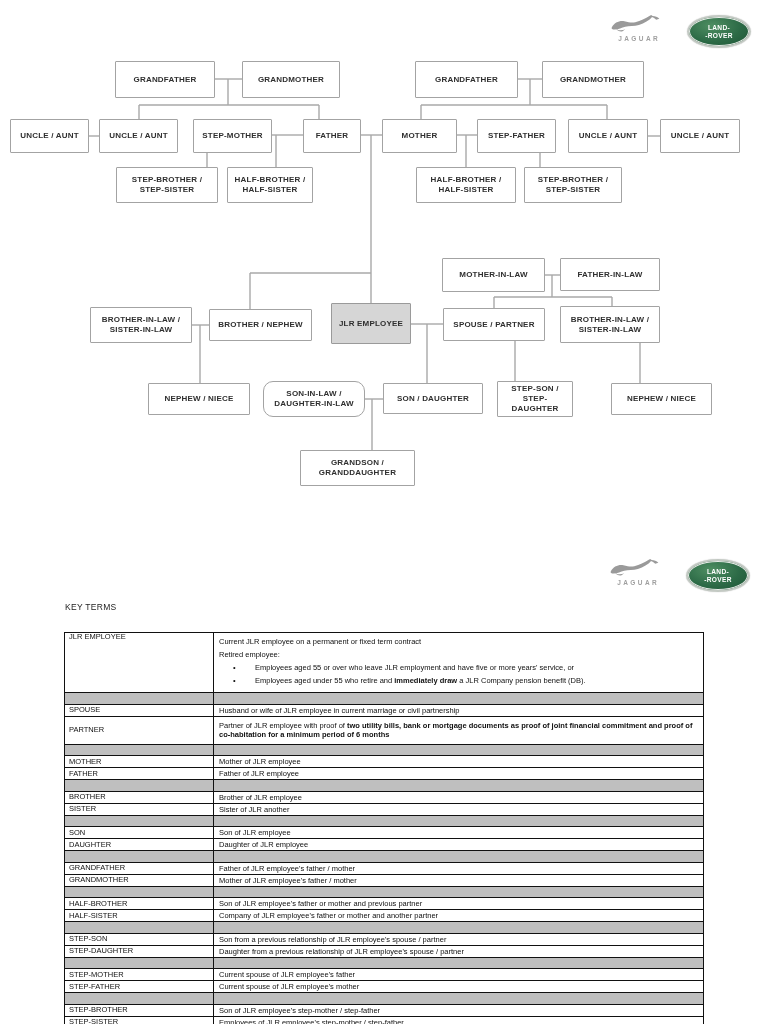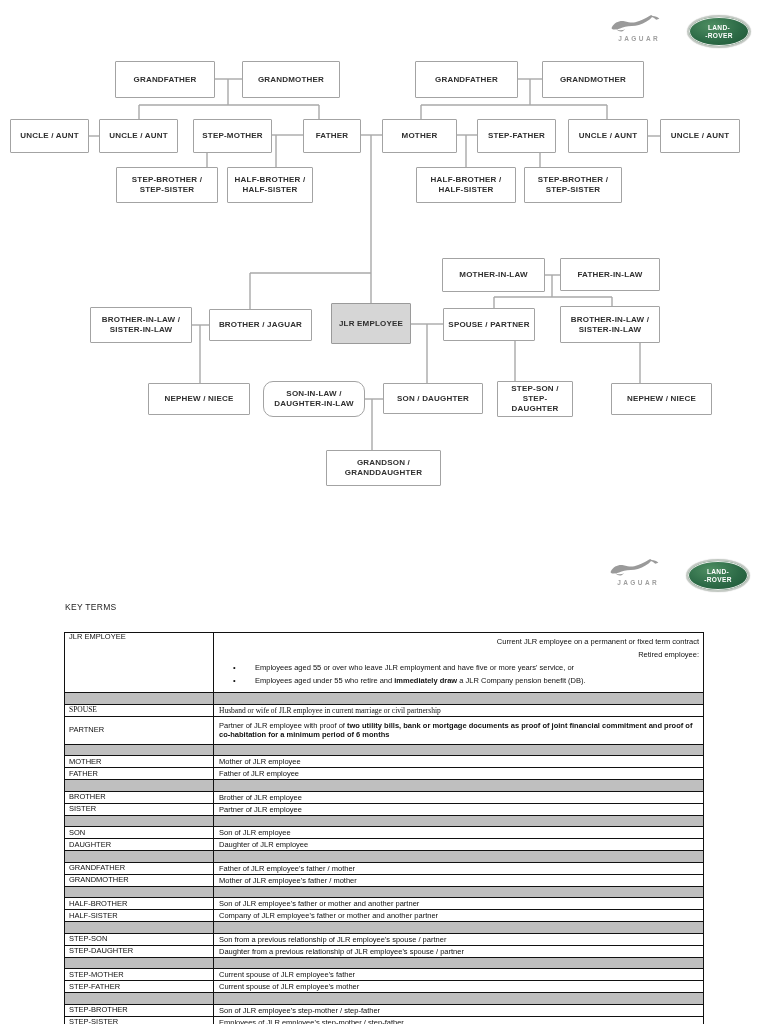--- a/index.html
+++ b/index.html
@@ -31,21 +31,21 @@
   #key-terms-heading { position:absolute; left:65px; top:602px; font-size:8.5px; color:#1c1c1c; letter-spacing:.3px; }
   #key-terms-table { position:absolute; left:64px; top:632px; width:639px;
                      border-collapse:collapse; table-layout:fixed; }
   #key-terms-table td { border:1px solid #111; font-size:7.5px; color:#101010; overflow:hidden; }
   #key-terms-table { border:1.5px solid #000; }
   td.term { width:149px; padding:0 2px 0 4px; vertical-align:middle; line-height:8px; }
   td.def  { width:490px; padding:1px 4px 1px 5px; vertical-align:middle; line-height:9px; }
   tr.spacer td { background:#bfbfbf; }
   tr.complex td { vertical-align:top; }
   tr.complex td.def { padding-top:2px; }
-  .line { line-height:13px;text-align:right; }
+  .line { line-height:13px; }
   .bullet-line { line-height:13px; padding-left:14px; }
   .bullet { display:inline-block; width:22px; }
   .b { font-weight:bold; }
 </style>
 </head>
 <body>
 
 <div id="page">
 
   <div class="logo-group" style="left:605px; top:14px;">
@@ -119,33 +119,33 @@
       <div class="tree-box" style="left: 227px; top: 167px; width: 86px; height: 36px;">HALF-BROTHER /
 HALF-SISTER</div>
       <div class="tree-box" style="left: 416px; top: 167px; width: 100px; height: 36px;">HALF-BROTHER /
 HALF-SISTER</div>
       <div class="tree-box" style="left: 524px; top: 167px; width: 98px; height: 36px;">STEP-BROTHER /
 STEP-SISTER</div>
       <div class="tree-box" style="left: 560px; top: 258px; width: 100px; height: 33px;">FATHER-IN-LAW</div>
       <div class="tree-box" style="left: 442px; top: 258px; width: 103px; height: 34px;">MOTHER-IN-LAW</div>
       <div class="tree-box" style="left: 90px; top: 307px; width: 102px; height: 36px;">BROTHER-IN-LAW /
 SISTER-IN-LAW</div>
-      <div class="tree-box" style="left: 209px; top: 309px; width: 103px; height: 32px;">BROTHER / JAGUAR</div>
+      <div class="tree-box" style="left: 209px; top: 309px; width: 103px; height: 32px;">BROTHER / NEPHEW</div>
       <div class="tree-box shaded" style="left: 331px; top: 303px; width: 80px; height: 41px;">JLR EMPLOYEE</div>
-      <div class="tree-box" style="left: 443px; top: 308px; width: 92px; height: 33px;">SPOUSE / PARTNER</div>
+      <div class="tree-box" style="left: 443px; top: 308px; width: 102px; height: 33px;">SPOUSE / PARTNER</div>
       <div class="tree-box" style="left: 560px; top: 306px; width: 100px; height: 37px;">BROTHER-IN-LAW /
 SISTER-IN-LAW</div>
       <div class="tree-box" style="left: 148px; top: 383px; width: 102px; height: 32px;">NEPHEW / NIECE</div>
       <div class="tree-box" style="left: 263px; top: 381px; width: 102px; height: 36px; border-radius: 10px;">SON-IN-LAW /
 DAUGHTER-IN-LAW</div>
       <div class="tree-box" style="left: 383px; top: 383px; width: 100px; height: 31px;">SON / DAUGHTER</div>
       <div class="tree-box" style="left: 497px; top: 381px; width: 76px; height: 36px; text-align: center;">STEP-SON / STEP-
 DAUGHTER</div>
       <div class="tree-box" style="left: 611px; top: 383px; width: 101px; height: 32px;">NEPHEW / NIECE</div>
-      <div class="tree-box" style="left: 326px; top: 450px; width: 115px; height: 36px;">GRANDSON /
+      <div class="tree-box" style="left: 300px; top: 450px; width: 115px; height: 36px;">GRANDSON /
 GRANDDAUGHTER</div>
     </div>
 
   <div class="logo-group" style="left:604px; top:558px;">
     <div class="jaguar-logo">
       <svg width="56" height="20" viewBox="0 0 60 22">
         <path d="M1 15 C4 9 10 7 15 8 C20 9 23 10 27 9 C33 7.5 38 5 43 2 C45 1 46.5 1.5 45.5 3.2 C42.5 7 37 10 31 12 C26 13.5 20 13 16 14 C12 15 8 17.2 4 17 C2 16.9 .6 16 1 15 Z" fill="#9a9a9a"></path>
         <path d="M43.5 2.6 C47 1.6 51 2.8 53.5 5.2 L50 6.2 C48 4.4 45.5 3.6 43.5 2.6 Z" fill="#9a9a9a"></path>
         <path d="M6 16.5 C9 18.5 13 18 16 16.8 L13 19 C10.5 19.8 7.5 18.6 6 16.5 Z" fill="#9a9a9a"></path>
       </svg>
@@ -166,21 +166,21 @@
             <div class="line"><span>Current JLR employee on a permanent or fixed term contract</span></div>
             <div class="line"><span>Retired employee:</span></div>
             <div class="bullet-line"><span class="bullet">•</span><span>Employees aged 55 or over who leave JLR employment and have five or more years' service, or</span></div>
             <div class="bullet-line"><span class="bullet">•</span><span>Employees aged under 55 who retire and </span><span class="b">immediately draw</span><span> a JLR Company pension benefit (DB).</span></div>
           </td>
         </tr>
         <tr class="spacer" style="height: 11.5px;">
           <td class="term"></td>
           <td class="def"></td>
         </tr>
-        <tr class="term-row" style="height: 11px; font-family: Liberation Serif, serif;">
+        <tr class="term-row" style="height: 11px;">
           <td class="term">SPOUSE</td>
           <td class="def"><span>Husband or wife of JLR employee in current marriage or civil partnership</span></td>
         </tr>
         <tr class="term-row" style="height: 28px;">
           <td class="term">PARTNER</td>
           <td class="def"><span>Partner of JLR employee with proof of </span><span class="b">two utility bills, bank or mortgage documents as proof of joint financial commitment and proof of co-habitation for a minimum period of 6 months</span></td>
         </tr>
         <tr class="spacer" style="height: 11.5px;">
           <td class="term"></td>
           <td class="def"></td>
@@ -196,21 +196,21 @@
         <tr class="spacer" style="height: 11.5px;">
           <td class="term"></td>
           <td class="def"></td>
         </tr>
         <tr class="term-row" style="height: 11px;">
           <td class="term">BROTHER</td>
           <td class="def"><span>Brother of JLR employee</span></td>
         </tr>
         <tr class="term-row" style="height: 11px;">
           <td class="term">SISTER</td>
-          <td class="def"><span>Partner of JLR employee</span></td>
+          <td class="def"><span>Sister of JLR another</span></td>
         </tr>
         <tr class="spacer" style="height: 11.5px;">
           <td class="term"></td>
           <td class="def"></td>
         </tr>
         <tr class="term-row" style="height: 11px;">
           <td class="term">SON</td>
           <td class="def"><span>Son of JLR employee</span></td>
         </tr>
         <tr class="term-row" style="height: 11px;">
@@ -228,21 +228,21 @@
         <tr class="term-row" style="height: 11px;">
           <td class="term">GRANDMOTHER</td>
           <td class="def"><span>Mother of JLR employee's father / mother</span></td>
         </tr>
         <tr class="spacer" style="height: 11.5px;">
           <td class="term"></td>
           <td class="def"></td>
         </tr>
         <tr class="term-row" style="height: 11px;">
           <td class="term">HALF-BROTHER</td>
-          <td class="def"><span>Son of JLR employee's father or mother and another partner</span></td>
+          <td class="def"><span>Son of JLR employee's father or mother and previous partner</span></td>
         </tr>
         <tr class="term-row" style="height: 11px;">
           <td class="term">HALF-SISTER</td>
           <td class="def"><span>Company of JLR employee's father or mother and another partner</span></td>
         </tr>
         <tr class="spacer" style="height: 11.5px;">
           <td class="term"></td>
           <td class="def"></td>
         </tr>
         <tr class="term-row" style="height: 11px;">

